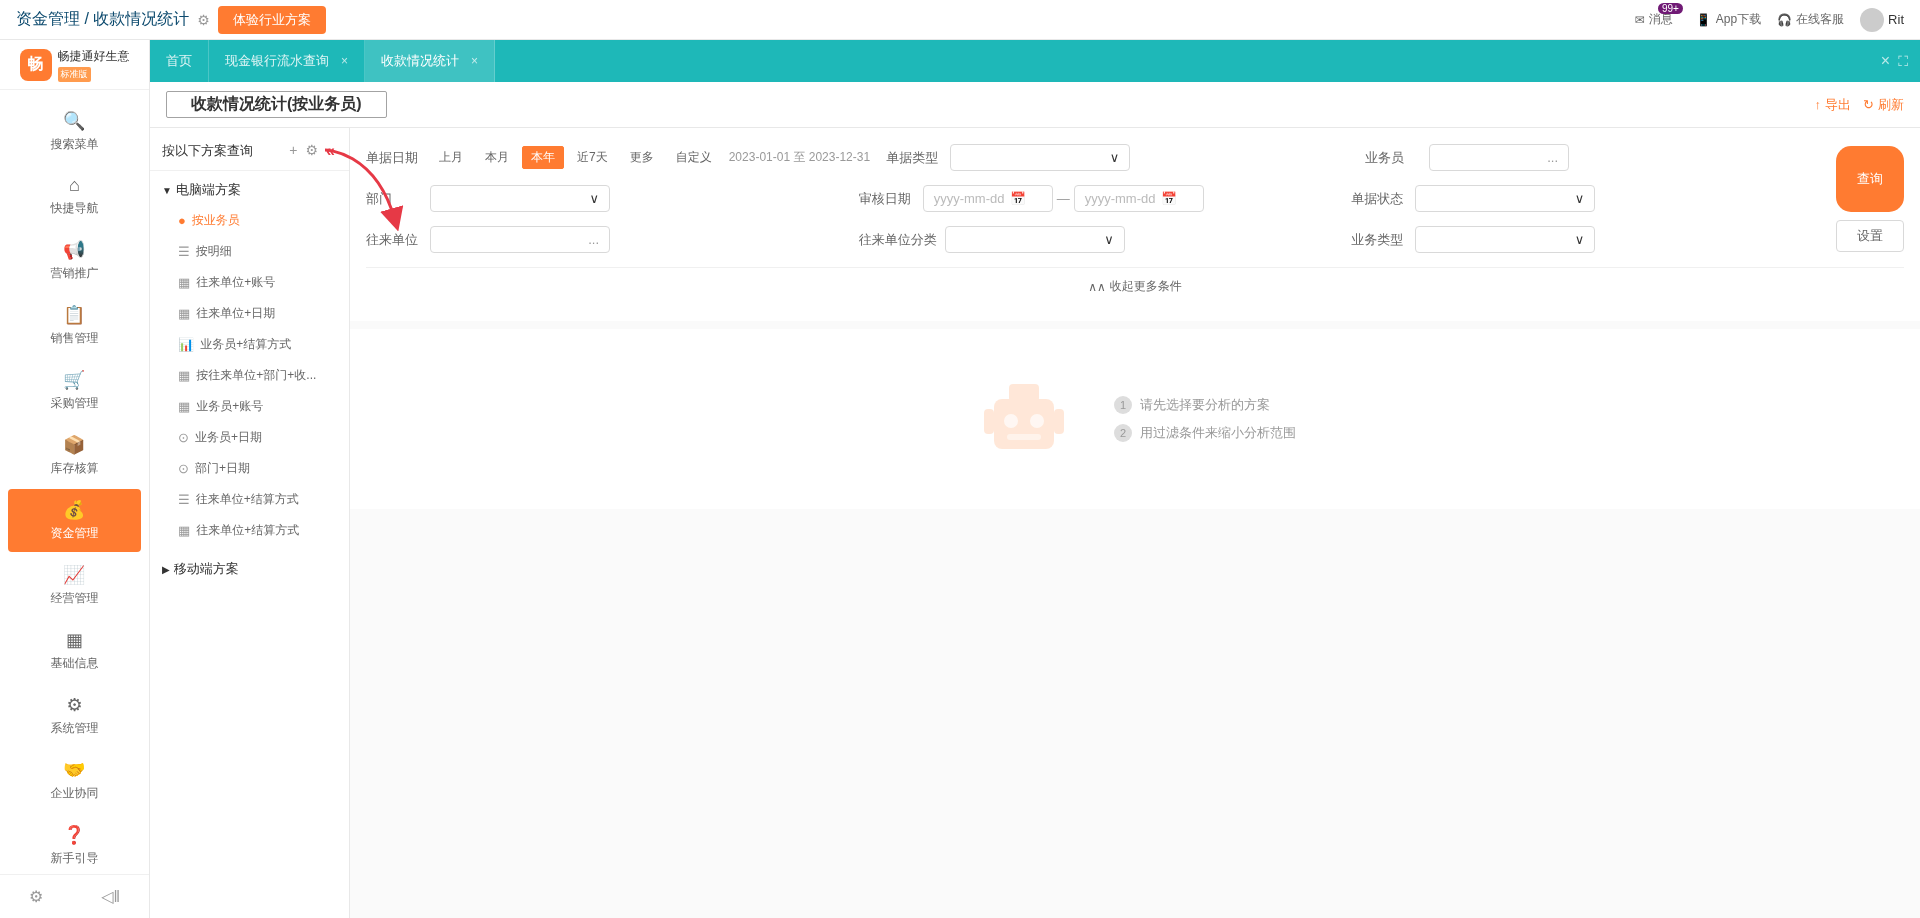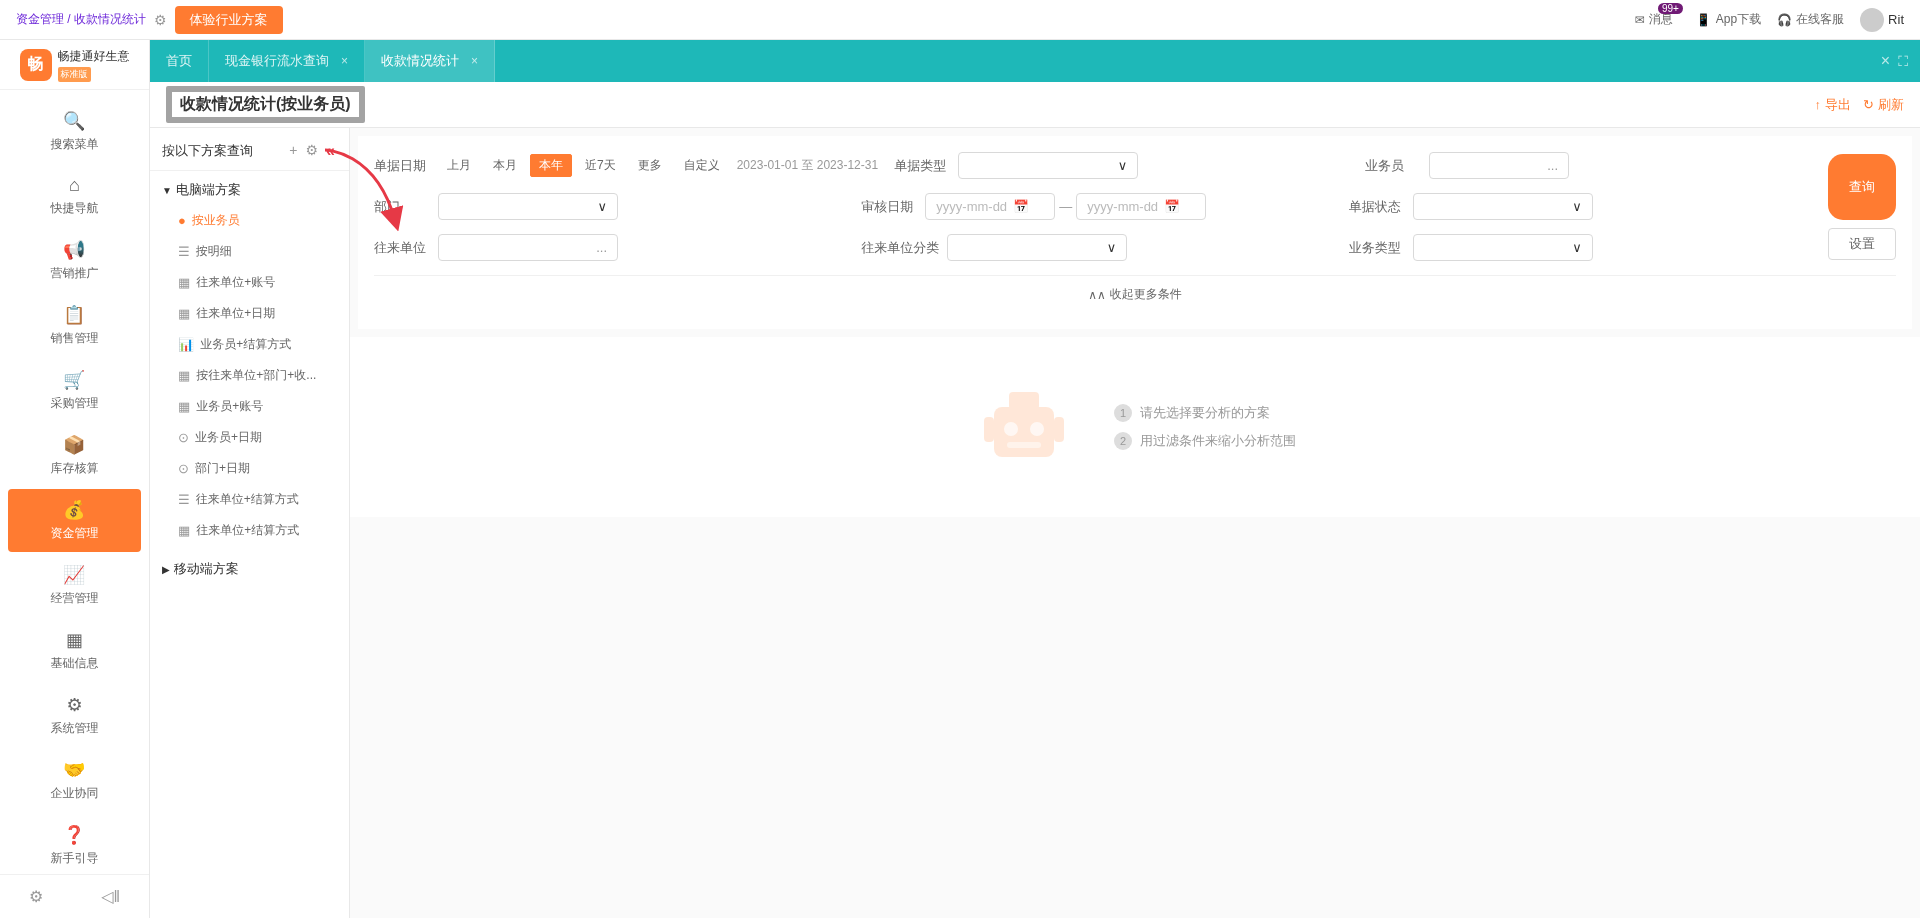--- a/index.html
+++ b/index.html
@@ -172,22 +172,22 @@
       border-bottom: 1px solid #e8e8e8;
       display: flex;
       align-items: center;
       padding: 0 16px;
       flex-shrink: 0;
     }
     .page-title {
       font-size: 16px;
       font-weight: bold;
       color: #333;
-      border: 6px solid #a3a3a3;
-      padding: 2px 8px;
+      border: 1px solid #a3a3a3;
+      padding: 2px 24px;
       border-radius: 2px;
     }
     .page-actions {
       margin-left: auto;
       display: flex;
       gap: 12px;
     }
     .action-btn {
       display: flex;
       align-items: center;
@@ -262,21 +262,21 @@
 
     
     .filter-panel {
       flex: 1;
       background: #fafafa;
       overflow-y: auto;
     }
     .filter-area {
       background: #fff;
       padding: 16px;
-      margin: 8px;
+      margin: 0;
     }
     .filter-row {
       display: flex;
       align-items: center;
       gap: 16px;
       margin-bottom: 14px;
     }
     .filter-item {
       display: flex;
       align-items: center;
@@ -444,21 +444,21 @@
       height: 24px;
       border-radius: 50%;
       background: #ccc;
     }
   </style>
 </head>
 <body>
 
 <div class="top-header">
   <div class="top-header-left">
-    <span style="color:#6d28d9;font-size:12px;">资金管理 / 收款情况统计</span>
+    <span style="color:#0c4a6e;font-size:16px;">资金管理 / 收款情况统计</span>
     <span style="color:#999;cursor:pointer;font-size:14px;">⚙</span>
     <button style="background:#ff7b31;color:#fff;border:none;border-radius:4px;padding:5px 15px;cursor:pointer;font-size:13px;">体验行业方案</button>
   </div>
   <div class="top-header-right">
     <div class="msg-btn">
       <span>✉</span>
       <span>消息</span>
       <span class="badge">99+</span>
     </div>
     <div class="msg-btn" style="margin-left:8px;">

